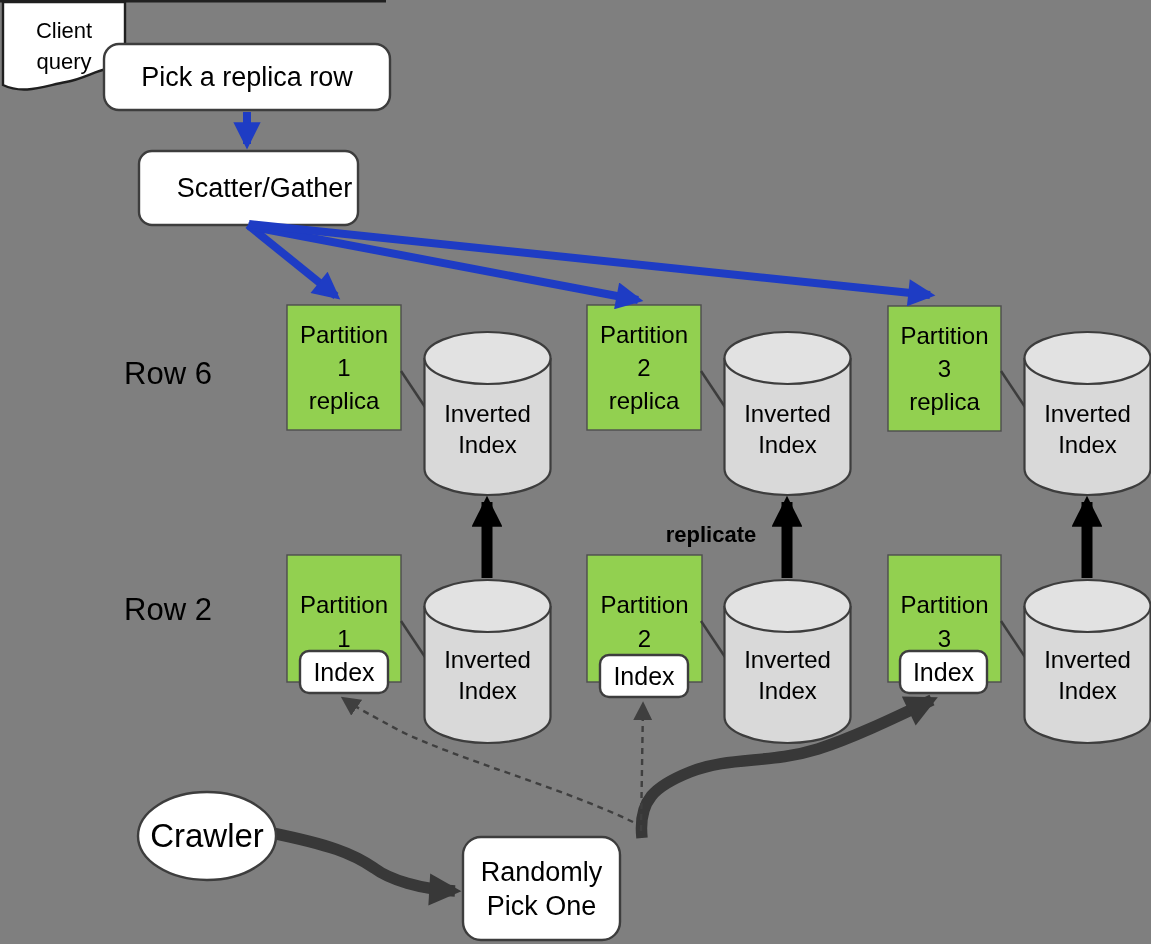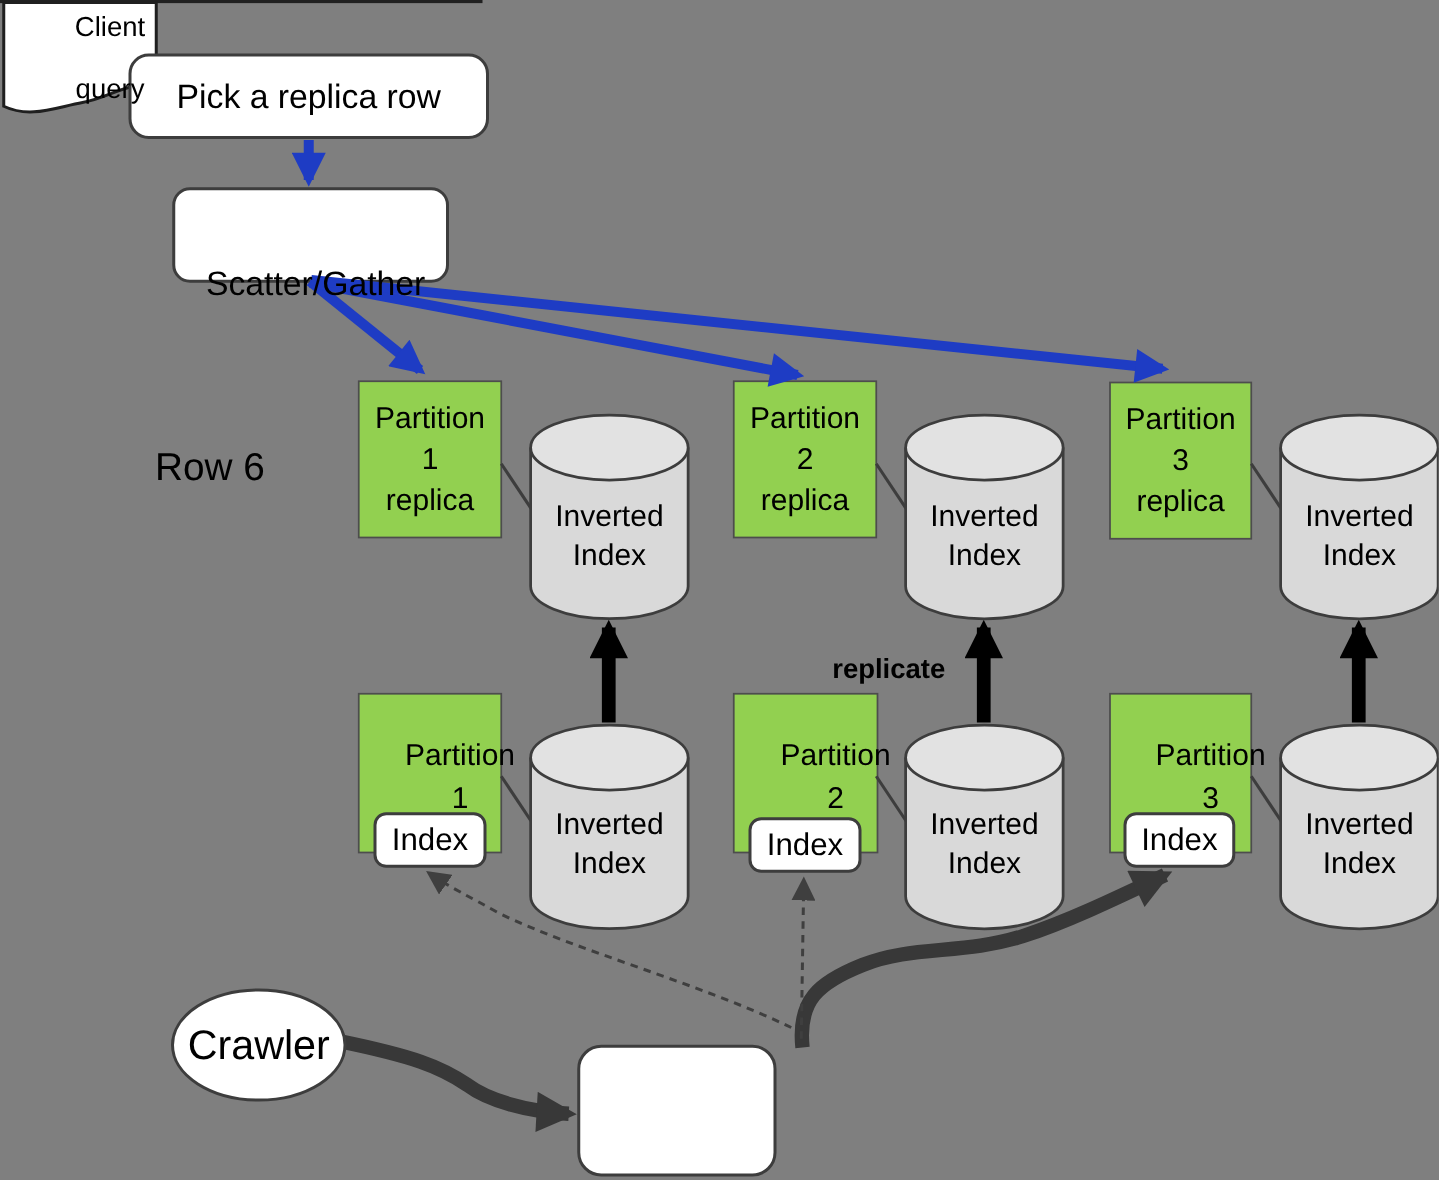--- a/index.html
+++ b/index.html
@@ -6,24 +6,24 @@
   #canvas{
     position:relative;width:1151px;height:944px;background:#7f7f7f;
     overflow:hidden;font-family:"Liberation Sans",sans-serif;color:#000;
   }
   #diagram-svg{position:absolute;left:0;top:0;}
   .lbl{
     position:absolute;display:flex;flex-direction:column;align-items:center;
     justify-content:center;text-align:center;color:#000;white-space:nowrap;
     pointer-events:none;
   }
-  .lbl.topalign{justify-content:space-between;padding-left:24px;}
+  .lbl.topalign{justify-content:center;}
   .client-q{left:3px;top:6px;width:122px;height:80px;font-size:22px;line-height:31px;}
   .pick{left:104px;top:44px;width:286px;height:66px;font-size:27px;}
-  .scatter{left:143px;top:151px;width:219px;height:74px;font-size:27px;margin-top:39px;}
+  .scatter{left:155px;top:151px;width:219px;height:74px;font-size:27px;}
   .rowlab{width:130px;height:36px;font-size:31px;}
   .row1lab{left:103px;top:356px;}
   .row2lab{left:103px;top:592px;}
   .p1text{font-size:24px;line-height:33px;height:125px;width:114px;}
   .p2text{font-size:24px;line-height:34px;width:114px;}
   .idxlab{font-size:25px;width:88px;height:42px;}
   .cyltext{width:127px;font-size:24px;line-height:31px;}
   .cylr1{top:362px;height:133px;}
   .cylr2{top:606px;height:137px;}
   .replicate{left:641px;top:519px;width:140px;height:32px;font-size:22px;font-weight:bold;}
@@ -136,20 +136,21 @@
 <div class="lbl client-q topalign">
   <div>Client</div>
   <div>query</div>
 </div>
 
 <div class="lbl pick">Pick a replica row</div>
 
 <div class="lbl scatter">Scatter/Gather</div>
 
 <div class="lbl rowlab row1lab">Row 6</div>
+<div class="lbl rowlab row2lab">Row 2</div>
 
 <div class="lbl p1text" style="left:287px;top:305px;">
   <div>Partition</div>
   <div>1</div>
   <div>replica</div>
 </div>
 <div class="lbl p1text" style="left:587px;top:305px;">
   <div>Partition</div>
   <div>2</div>
   <div>replica</div>
@@ -199,14 +200,18 @@
 </div>
 <div class="lbl cyltext cylr2" style="left:1024px;">
   <div>Inverted</div>
   <div>Index</div>
 </div>
 
 <div class="lbl crawler">Crawler</div>
 
 <div class="lbl replicate">replicate</div>
 
+<div class="lbl rpo">
+  <div>Randomly</div>
+  <div>Pick One</div>
+</div>
 
 </div>
 
 </body></html>

